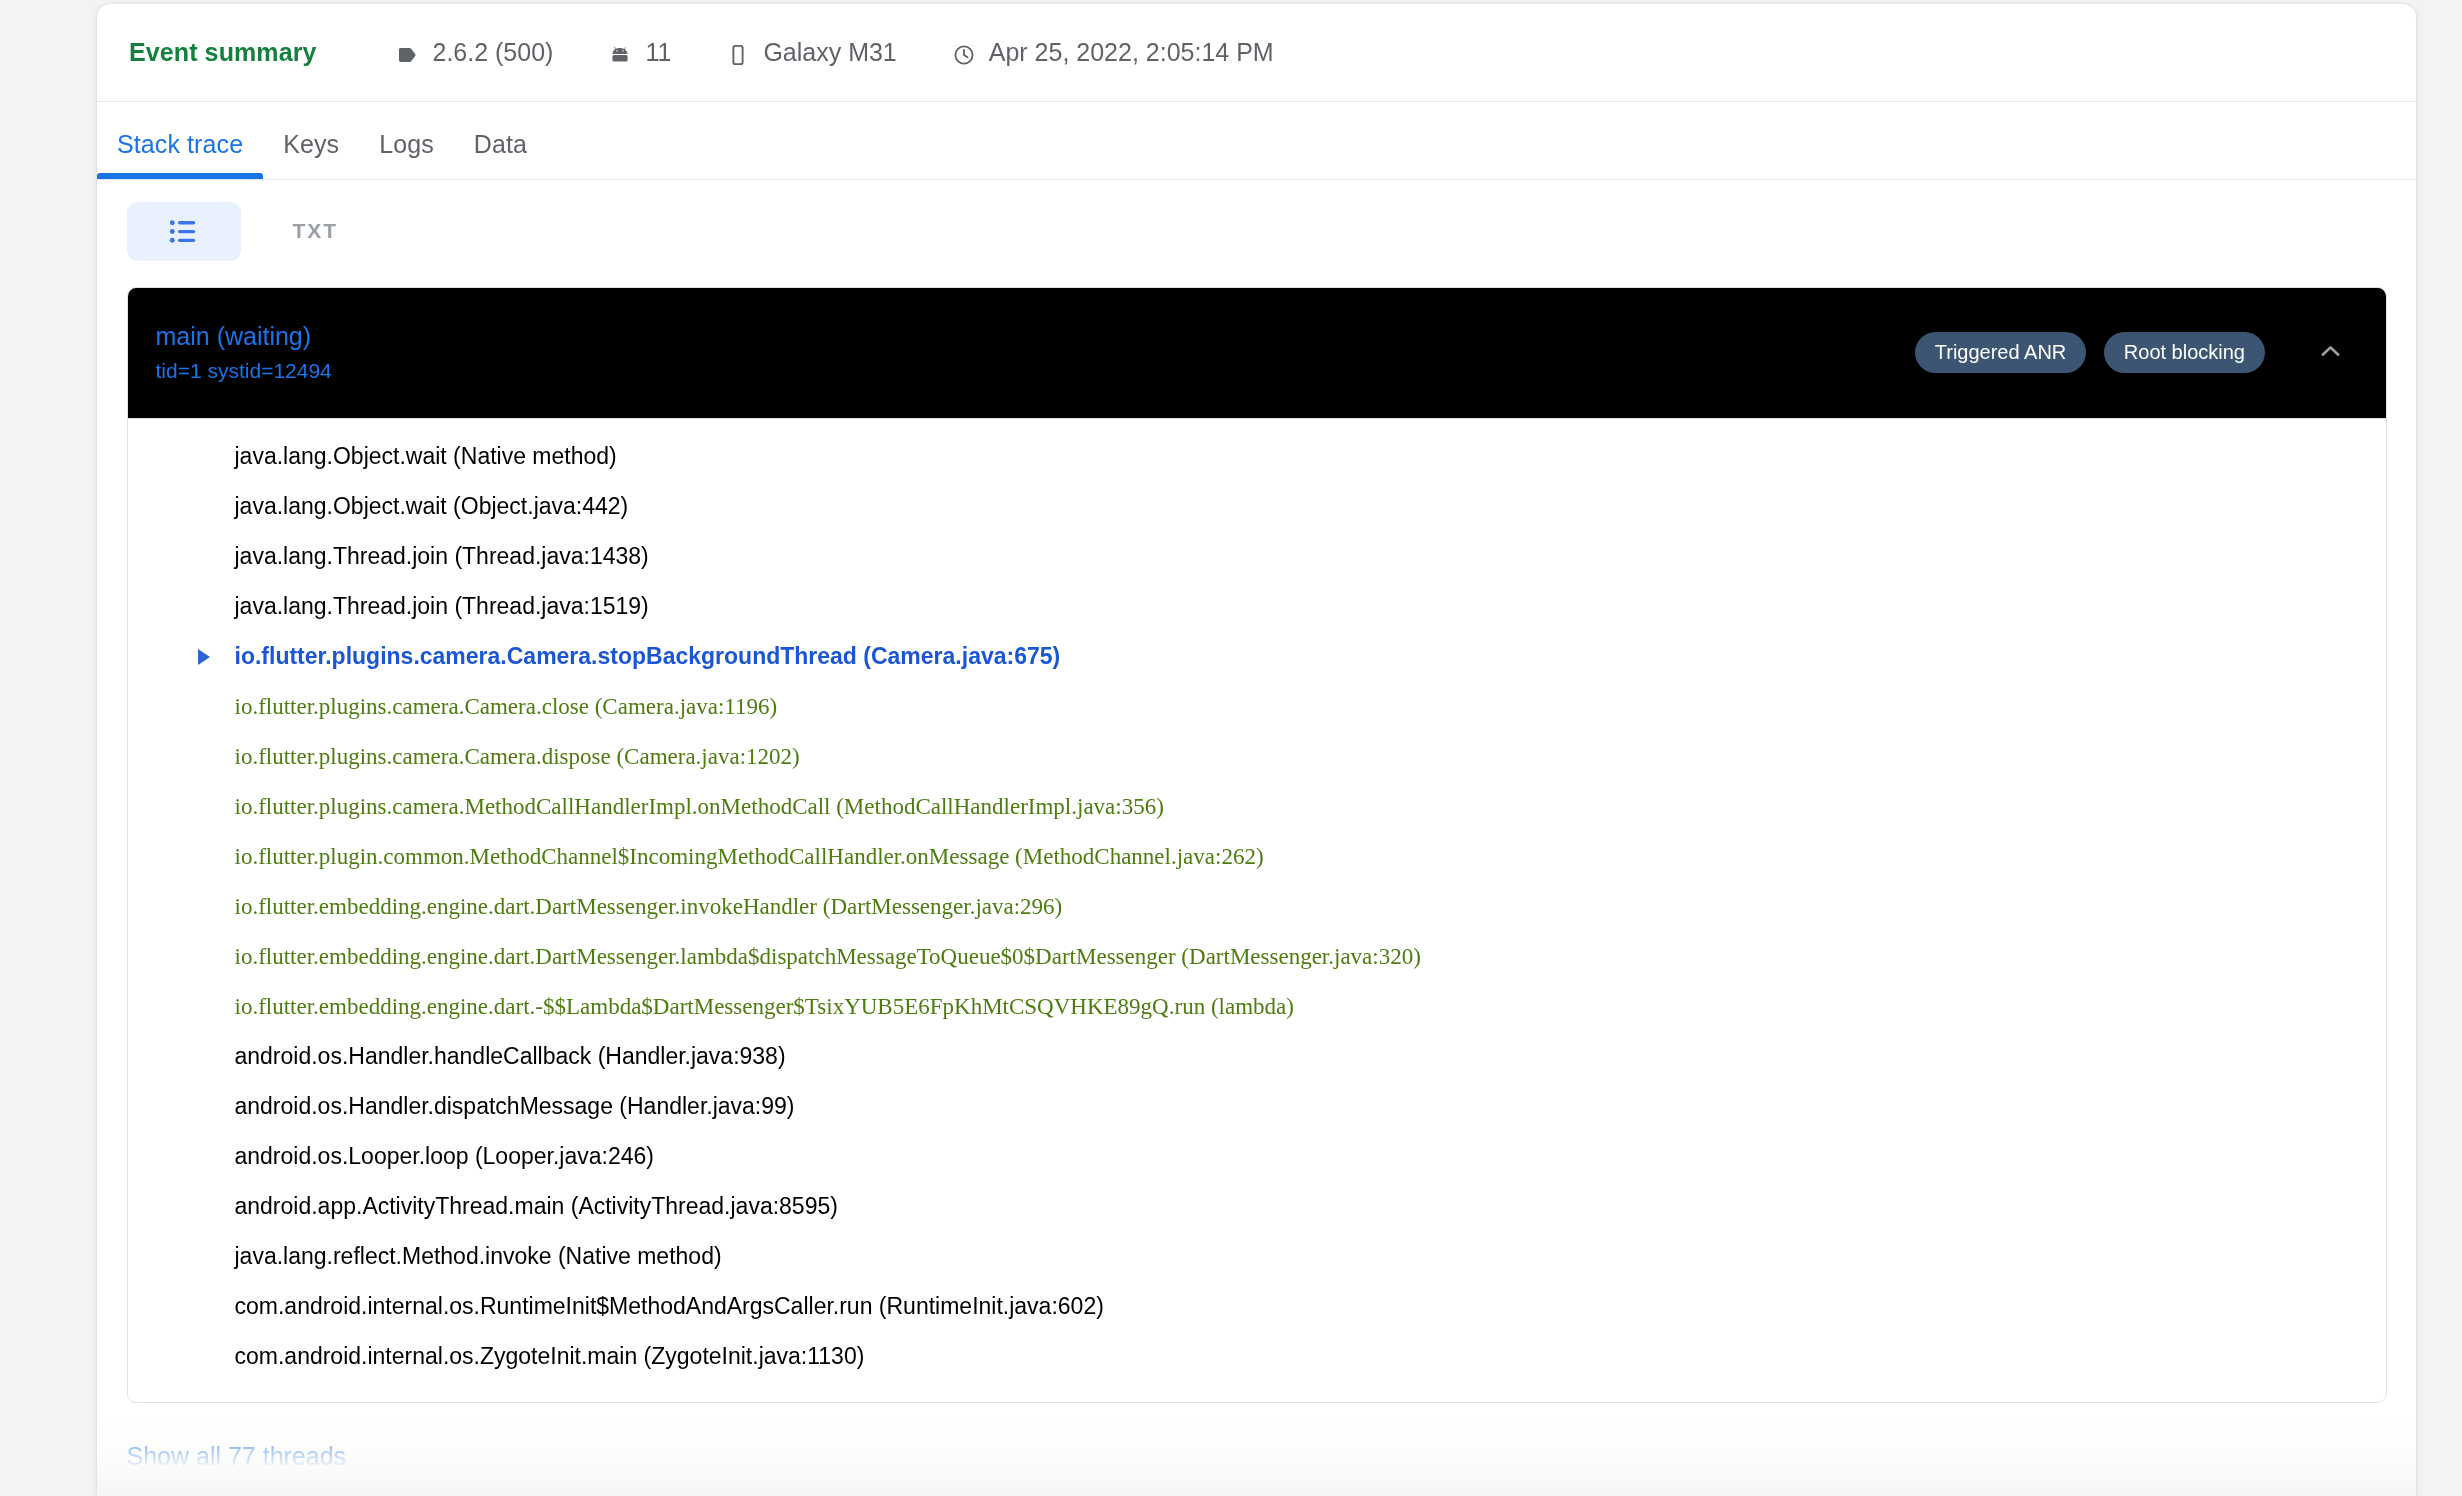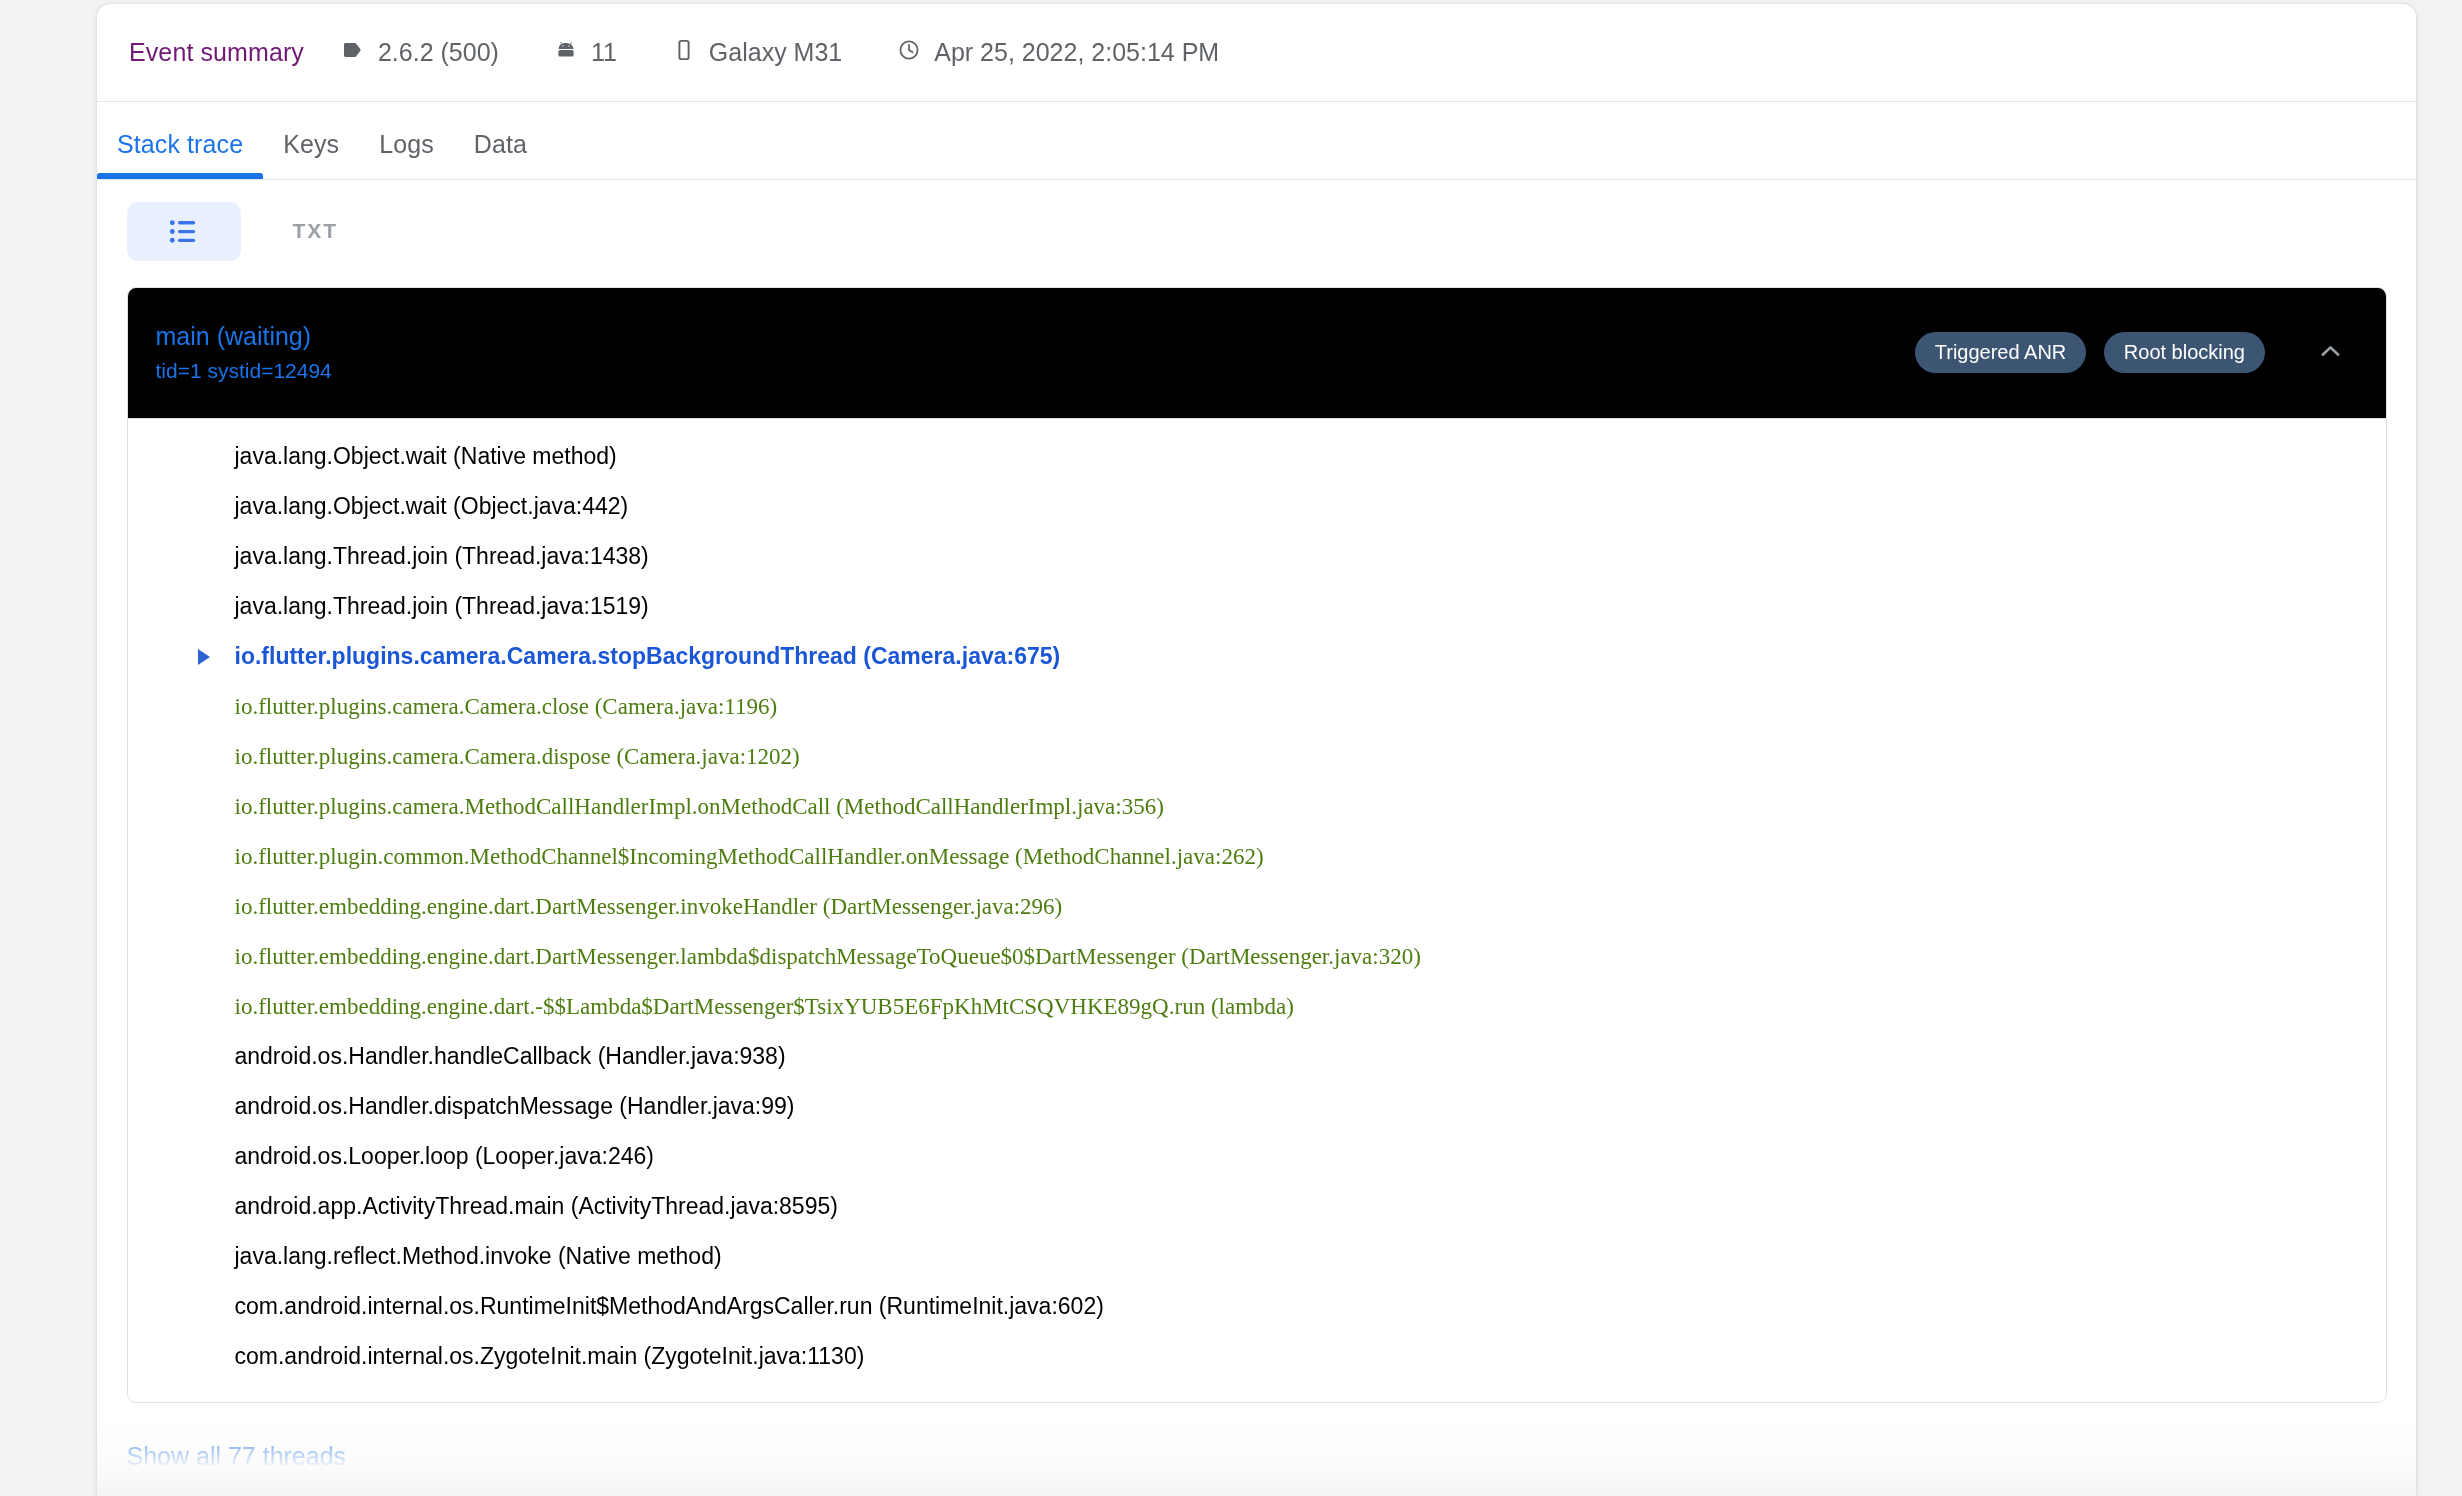--- a/index.html
+++ b/index.html
@@ -35,28 +35,29 @@
   .summary-bar {
     display: flex;
     align-items: center;
     height: 98px;
     padding: 0 0 0 32px;
     border-bottom: 0.9px solid #e4e6e8;
     box-sizing: border-box;
   }
   .summary-title {
     font-size: 25px;
-    color: #701a75;
+    color: #15803d;
     letter-spacing: 0.1px;
-    margin-right: 37px;
-    white-space: nowrap;
+    margin-right: 79px;
+    white-space: nowrap;
+    font-weight: bold;
   }
   .summary-item {
     display: flex;
-    align-items: flex-start;
+    align-items: flex-end;
     font-size: 25px;
     color: #5f6368;
     white-space: nowrap;
     margin-right: 55px;
   }
   .summary-item .ico {
     display: inline-flex;
     align-items: center;
     justify-content: center;
     margin-right: 13px;

